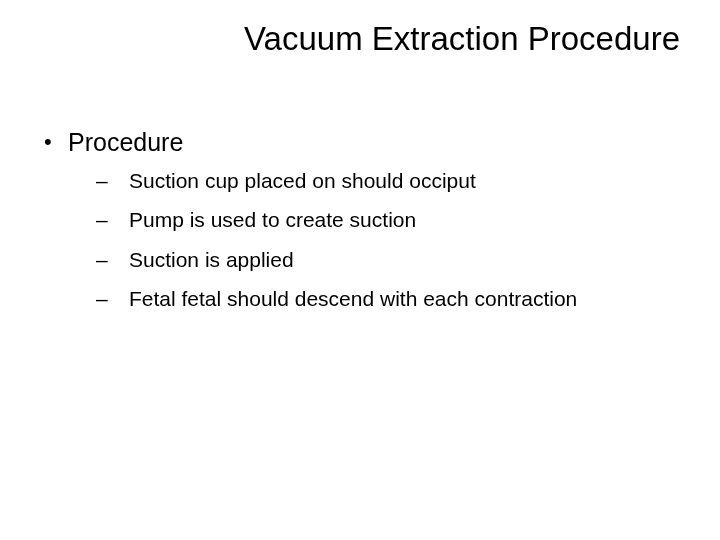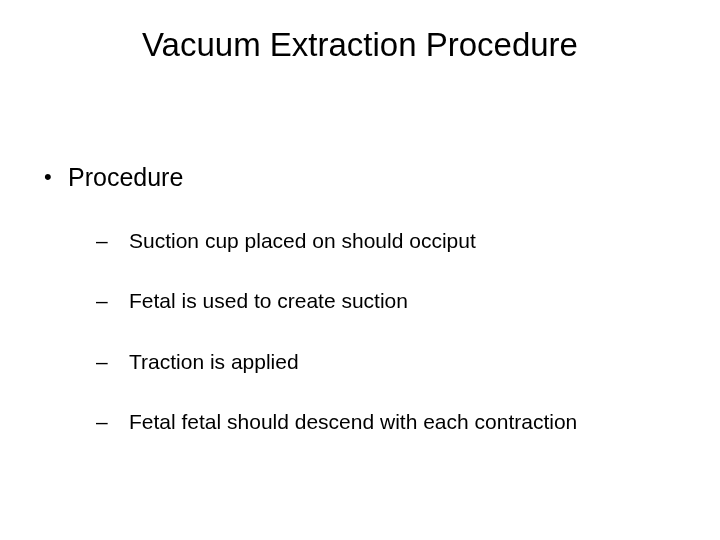--- a/index.html
+++ b/index.html
@@ -15,24 +15,24 @@
     overflow: hidden;
   }
   .slide {
     position: relative;
     width: 720px;
     height: 540px;
     box-sizing: border-box;
   }
   .slide-title {
     position: absolute;
-    top: 24px;
+    top: 18px;
     left: 40px;
     width: 640px;
-    text-align: center;
+    text-align: right;
     font-size: 33px;
     line-height: 1.27;
     font-weight: normal;
     color: #000000;
     letter-spacing: 0px;
   }
   .slide-body {
     position: absolute;
     top: 128px;
     left: 36px;
@@ -76,21 +76,20 @@
     font-size: 21px;
     line-height: 1.22;
   }
   .sub-list-wrap {
     margin-left: 28px;
     margin-top: 10px;
   }
   .text {
     display: block;
     white-space: pre-wrap;
-    margin-top: 35px;
   }
 </style>
 </head>
 <body>
 
 <div class="slide">
 
   <div class="slide-title">Vacuum Extraction Procedure</div>
 
   <div class="slide-body">
@@ -100,25 +99,25 @@
         <span class="text">Procedure</span>
 
         <div class="sub-list-wrap">
           <ul class="level2">
             <li class="bullet2">
               <span class="marker">–</span>
               <span class="text">Suction cup placed on should occiput</span>
             </li>
             <li class="bullet2">
               <span class="marker">–</span>
-              <span class="text">Fetal is used to create suction</span>
+              <span class="text">Pump is used to create suction</span>
             </li>
             <li class="bullet2">
               <span class="marker">–</span>
-              <span class="text">Traction is applied</span>
+              <span class="text">Suction is applied</span>
             </li>
             <li class="bullet2">
               <span class="marker">–</span>
               <span class="text">Fetal fetal should descend with each contraction</span>
             </li>
           </ul>
         </div>
       </li>
     </ul>
   </div>

